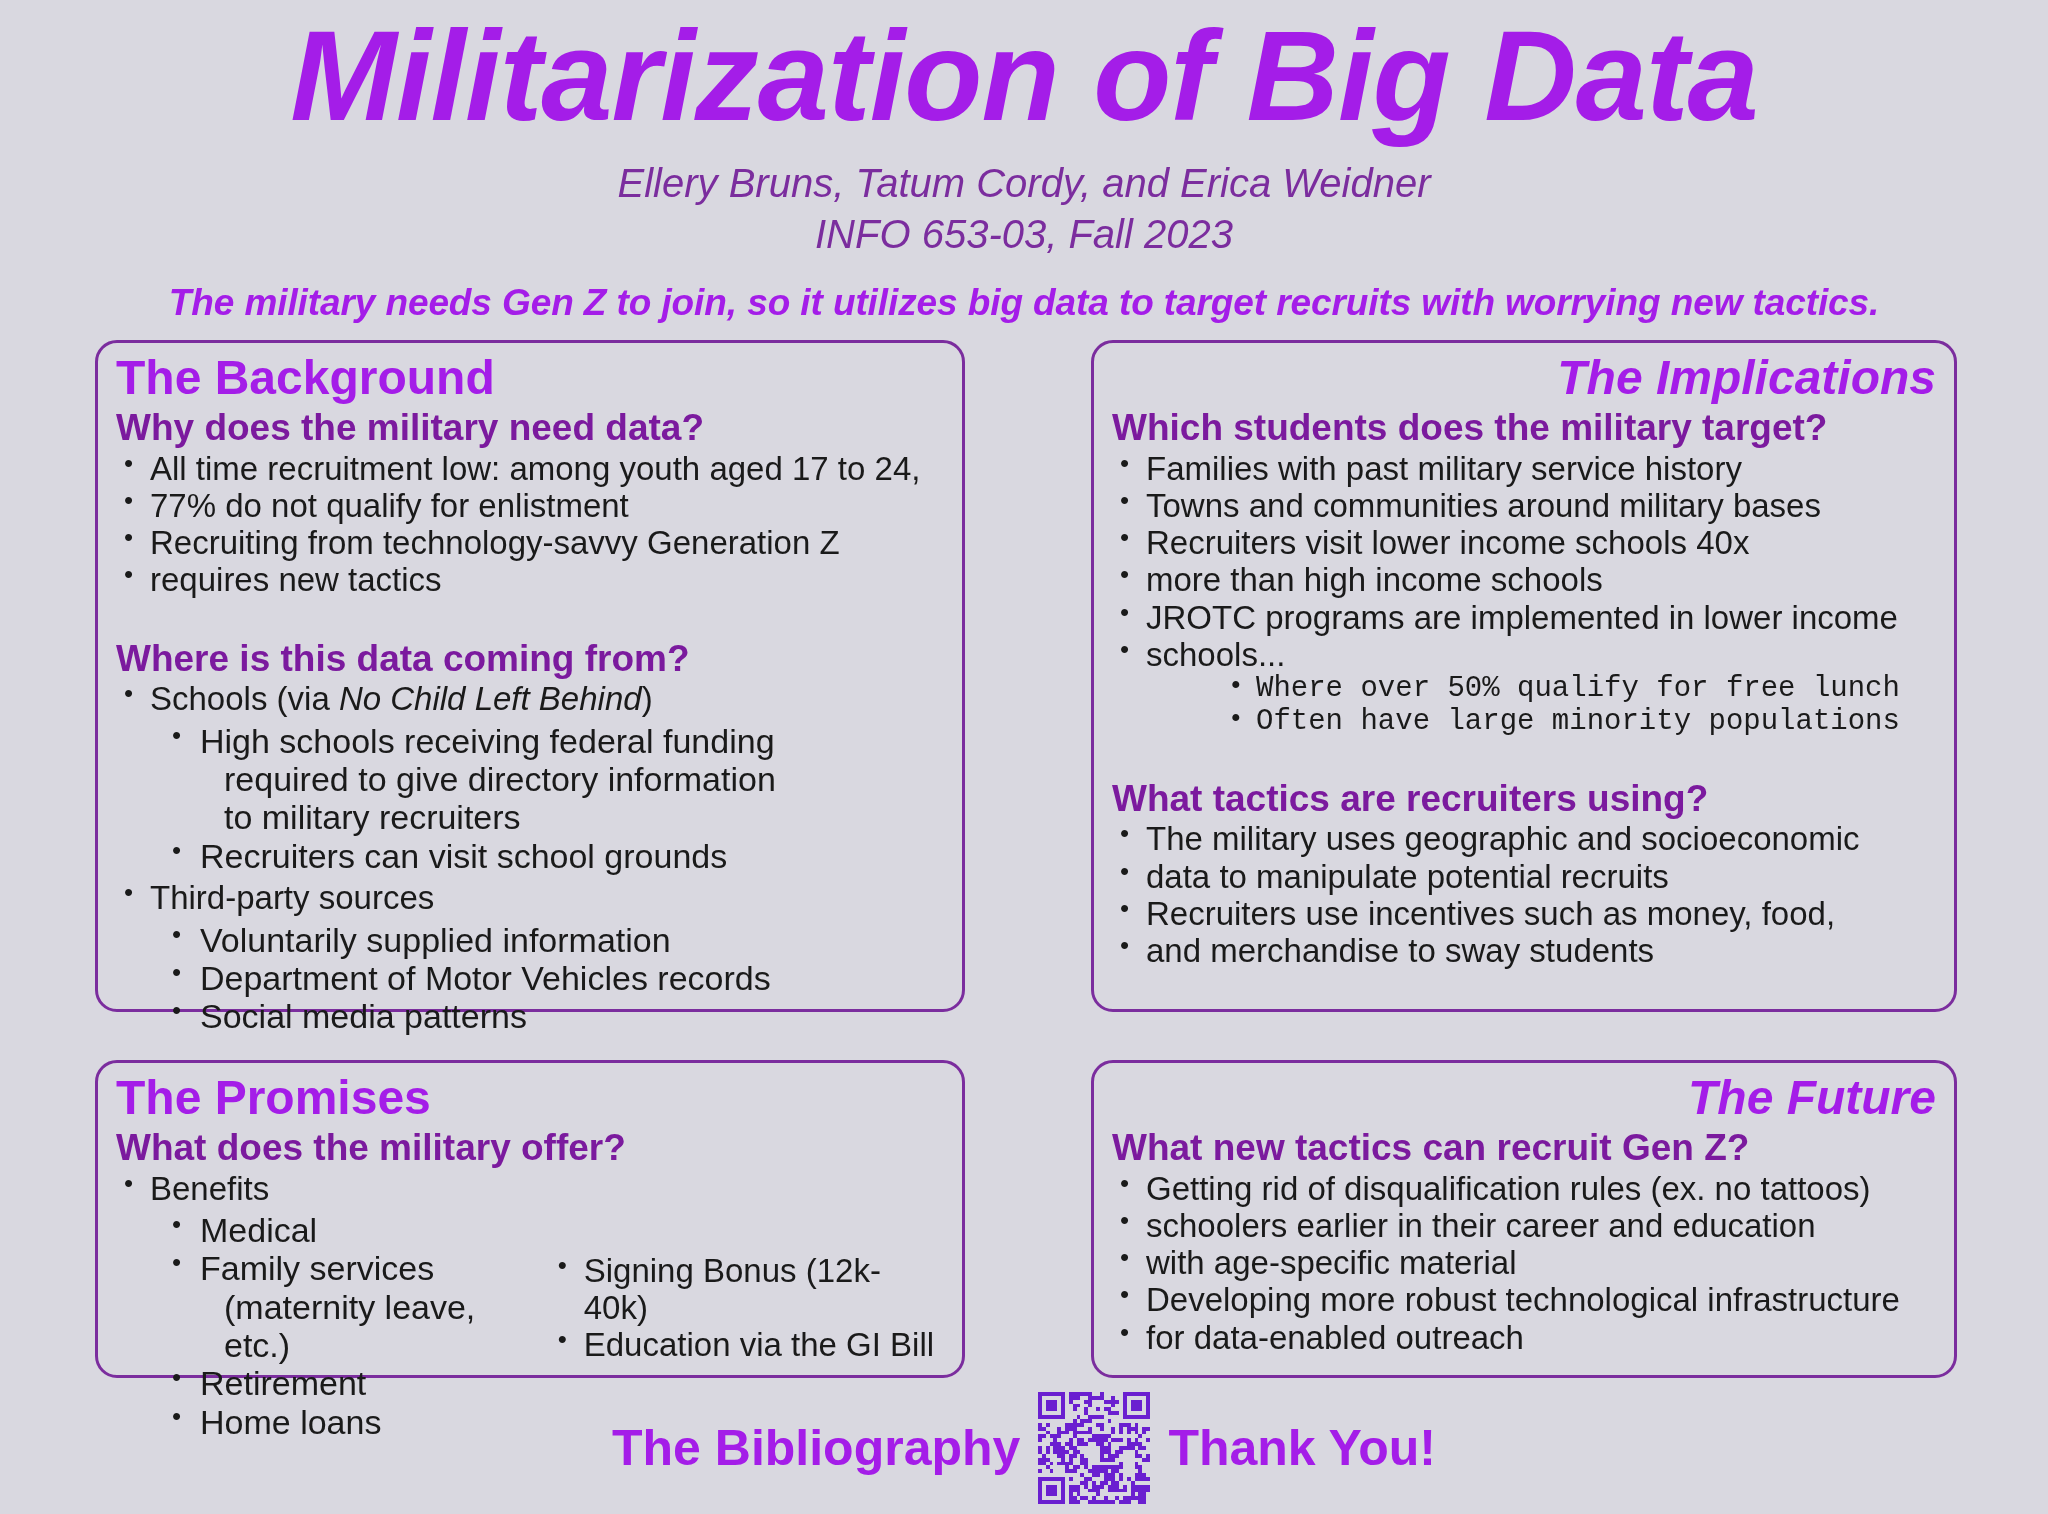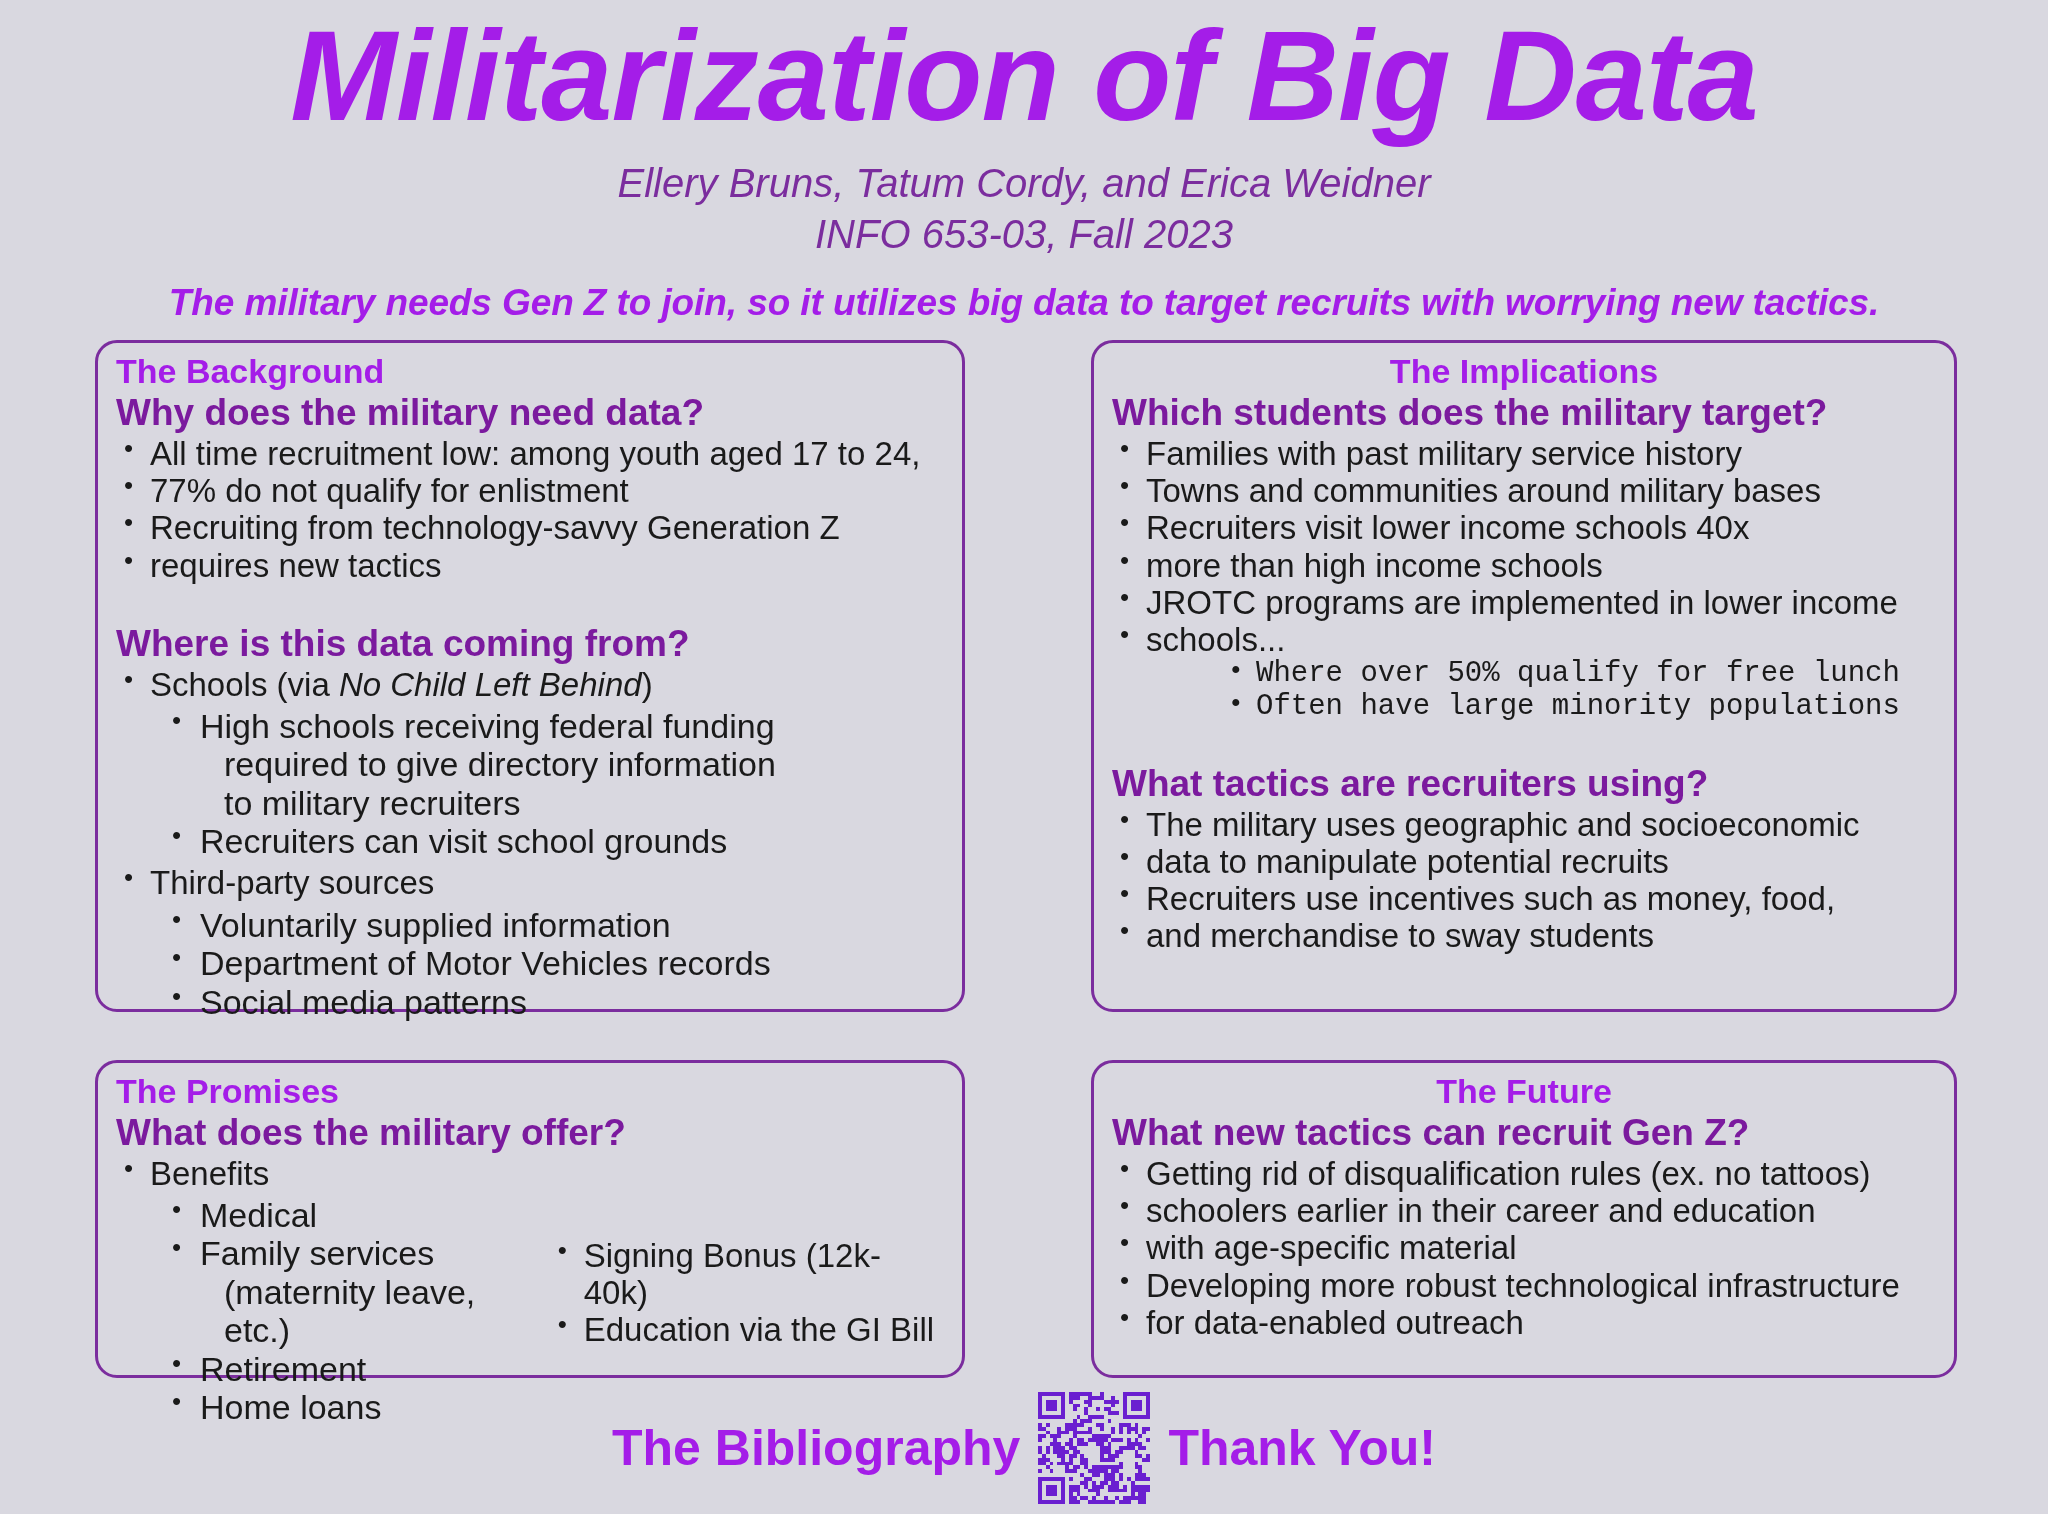--- a/index.html
+++ b/index.html
@@ -68,28 +68,28 @@
   .box-left  { width: 870px; }
   .box-right { width: 866px; }
 
   .row-top .box-left,
   .row-top .box-right { height: 672px; }
   .row-bottom { margin-top: 48px; }
   .row-bottom .box-left,
   .row-bottom .box-right { height: 318px; }
 
   .box-title {
-    font-size: 34px;
+    font-size: 48px;
     font-weight: bold;
     color: #a41de8;
     line-height: 1.06;
     margin: 2px 0 4px 0;
   }
   .title-left  { text-align: left; }
-  .title-right { text-align: center; }
+  .title-right { text-align: right; font-style: italic; }
 
   .box-subhead {
     font-size: 37px;
     font-weight: bold;
     color: #7b1a9e;
     line-height: 1.1;
     margin: 2px 0 1px 0;
   }
   .subhead-gap { margin-top: 40px; }
 

